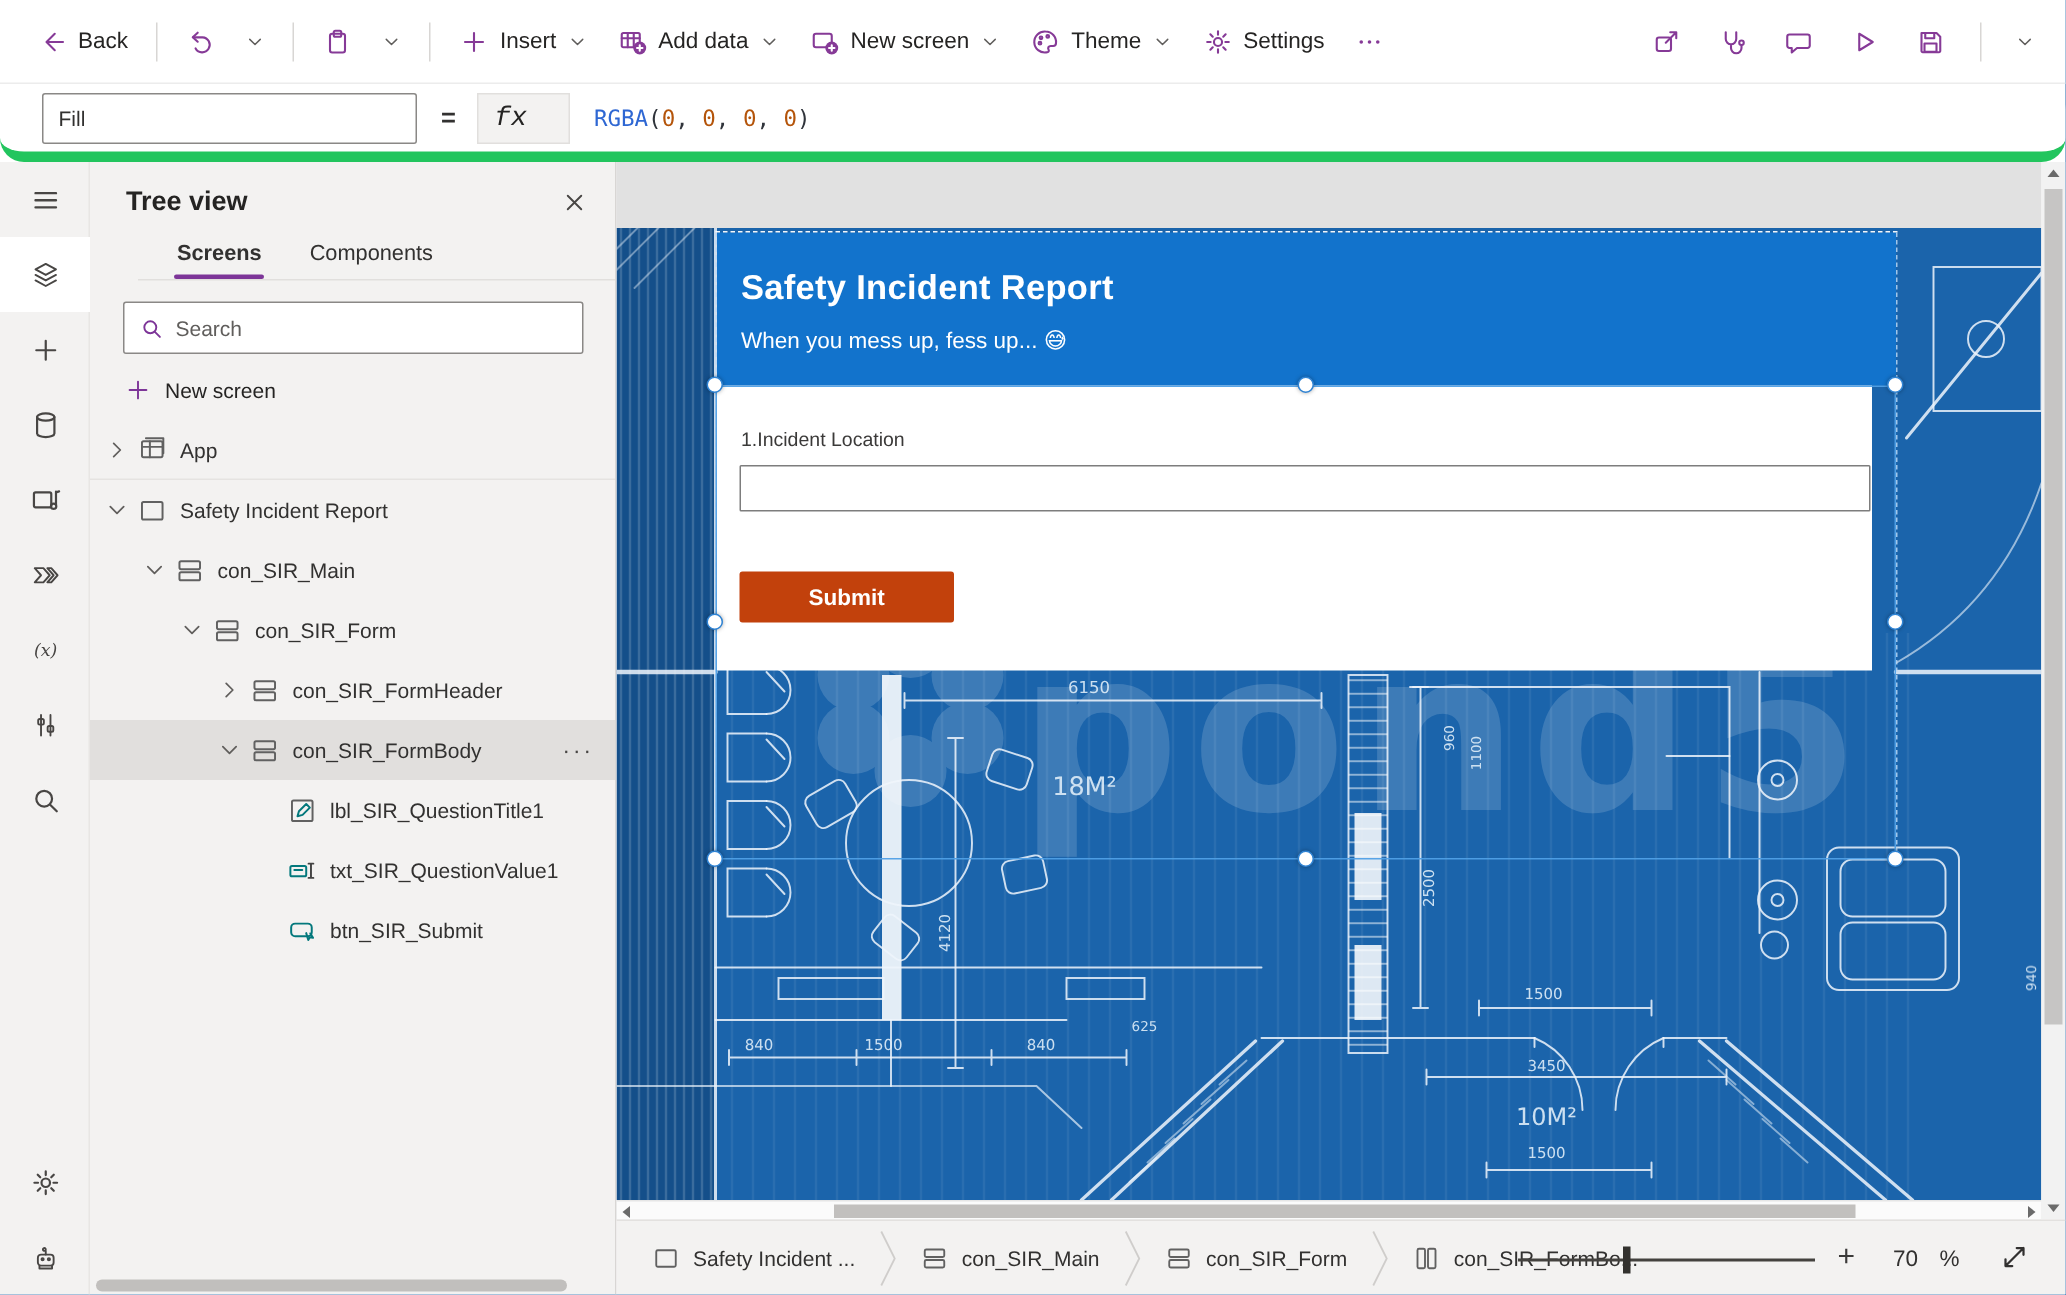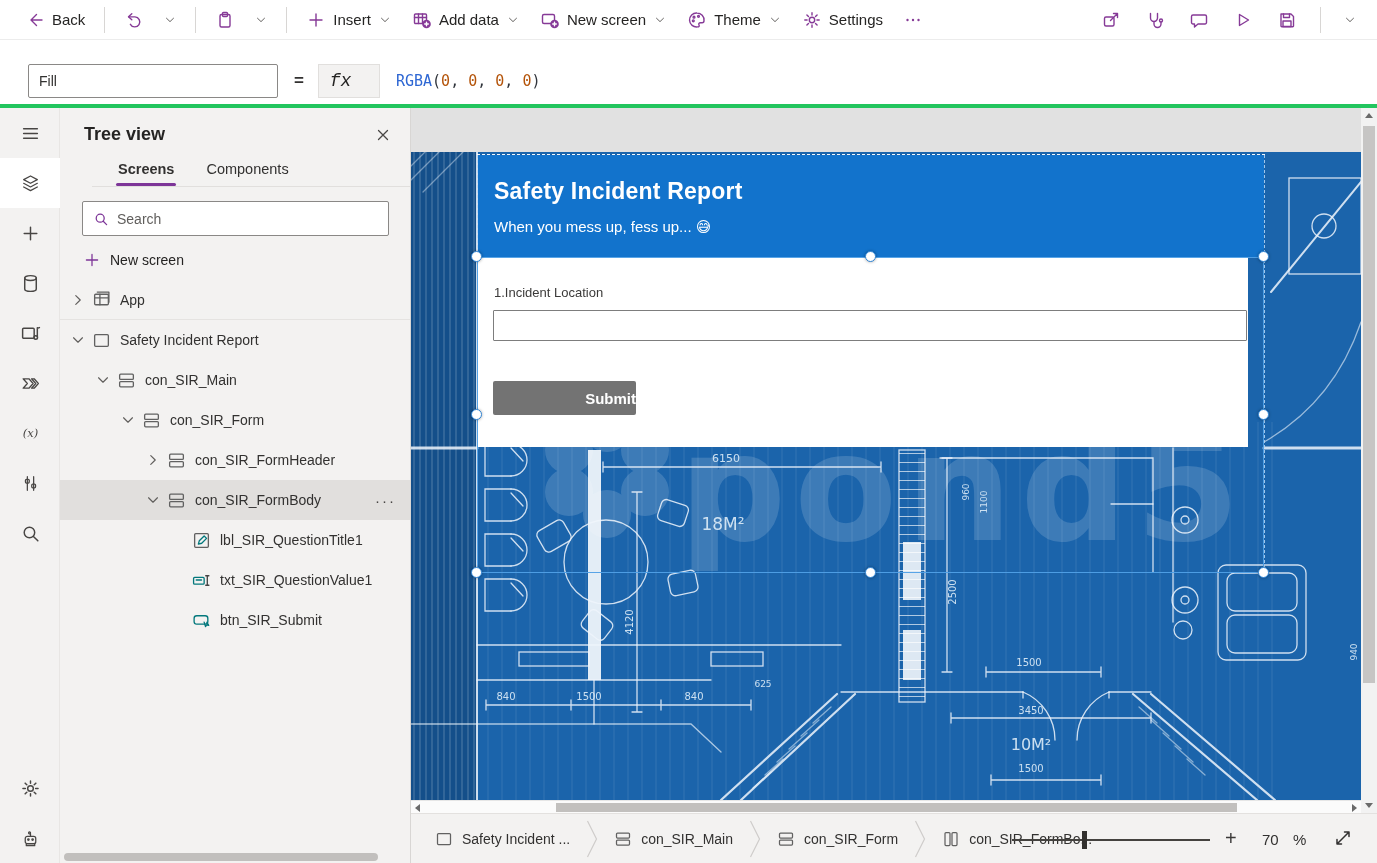--- a/index.html
+++ b/index.html
@@ -1,31 +1,31 @@
 <!DOCTYPE html>
 <html><head>
 <meta charset="utf-8">
 <style>
   * { margin:0; padding:0; box-sizing:border-box; }
   html,body { width:1377px; height:863px; overflow:hidden; }
   body { font-family:"Liberation Sans","DejaVu Sans",sans-serif; color:#323130; background:#fff; position:relative; }
 
   
-  .toolbar { position:absolute; left:0; top:0; width:1377px; height:40px; background:#fff; border-bottom:1px solid #ececec; display:flex; align-items:center; padding:0 12px 0 16px; }
+  .toolbar { position:absolute; left:0; top:0; width:1377px; height:56px; background:#fff; border-bottom:1px solid #ececec; display:flex; align-items:center; padding:0 12px 0 16px; }
   .tb-left { display:flex; align-items:center; gap:2px; }
   .tb-right { margin-left:auto; display:flex; align-items:center; gap:6px; }
   .tb-btn { display:flex; align-items:center; gap:7px; padding:6px 9px; border-radius:2px; cursor:pointer; font-size:15px; color:#252423; white-space:nowrap; }
   .tb-btn .ic { width:20px; height:20px; color:#863a97; }
   .tb-btn .chev { width:14px; height:14px; color:#605e5c; }
   .tb-chev { width:14px; height:14px; color:#605e5c; padding:6px 8px; box-sizing:content-box; cursor:pointer; }
   .tb-div { width:1px; height:26px; background:#d8d6d4; margin:0 8px; }
   .ic svg, .chev svg, .tb-chev svg { width:100%; height:100%; display:block; }
 
   
-  .formula-bar { position:absolute; left:0; top:57px; width:1377px; height:51px; background:#fff; border-bottom:4px solid #22c55e; display:flex; align-items:center; padding-left:28px; }
+  .formula-bar { position:absolute; left:0; top:57px; width:1377px; height:51px; background:#fff; border-bottom:7px solid #22c55e; display:flex; align-items:center; padding-left:28px;border-radius:16px; }
   .prop-select { width:250px; height:34px; border:1px solid #8a8886; border-radius:2px; background:#fff; display:flex; align-items:center; padding:0 10px; font-size:14px; color:#323130; cursor:pointer; }
   .prop-select .chev { margin-left:auto; width:14px; height:14px; color:#605e5c; }
   .equals { margin:0 14px 0 16px; font-size:17px; font-weight:700; color:#323130; }
   .fx-btn { width:62px; height:34px; background:#f3f2f1; border:1px solid #e1dfdd; display:flex; align-items:center; justify-content:center; gap:4px; cursor:pointer; }
   .fx-btn .fx { font-family:Liberation Mono, monospace; font-style:italic; font-size:18px; color:#252423; }
   .fx-btn .chev { width:13px; height:13px; color:#605e5c; }
   .formula-text { margin-left:16px; font-family:"DejaVu Sans Mono",monospace; font-size:15px; }
   .tk-func { color:#2e67d3; } .tk-num { color:#b4540a; } .tk-punct { color:#30343b; }
 
   
@@ -68,21 +68,21 @@
 
   
   .canvas { position:absolute; left:411px; top:108px; width:950px; height:705px; overflow:hidden; background:#e1e1e1; }
   .blueprint { position:absolute; left:0; top:44px; width:950px; height:648px; display:block; }
   .form-header { position:absolute; left:67px; top:47px; width:786px; height:102px; background:#1273cc; padding:23px 0 0 16px; }
   .form-title { color:#fff; font-size:23px; font-weight:700; letter-spacing:.2px; }
   .form-subtitle { color:#fff; font-size:15px; margin-top:13px; }
   .form-body { position:absolute; left:67px; top:149px; width:770px; height:190px; background:#fff; }
   .q-label { position:absolute; left:16px; top:28px; font-size:13px; color:#3b3a39; }
   .q-input { position:absolute; left:15px; top:53px; width:754px; height:31px; border:1px solid #7d7d7d; border-radius:1px; font-size:14px; padding:0 8px; outline:none; background:#fff; }
-  .submit-btn { position:absolute; left:15px; top:124px; width:143px; height:34px; background:#737373; color:#fff; font-size:15px; font-weight:700; border:none; border-radius:2px; cursor:pointer; font-family:inherit;text-align:right; }
+  .submit-btn { position:absolute; left:15px; top:124px; width:143px; height:34px; background:#c2410c; color:#fff; font-size:15px; font-weight:700; border:none; border-radius:2px; cursor:pointer; font-family:inherit; }
   .dot-top { position:absolute; left:66px; top:46px; width:788px; height:0; border-top:1px dashed rgba(255,255,255,.95); pointer-events:none; }
   .dot-left { position:absolute; left:66px; top:47px; height:418px; width:0; border-left:1px dashed rgba(185,215,245,.85); pointer-events:none; }
   .dot-right { position:absolute; left:853px; top:47px; height:418px; width:0; border-left:1px dashed rgba(185,215,245,.85); pointer-events:none; }
   .selection-rect { position:absolute; left:66px; top:149px; width:787px; height:316px; border:1px solid rgba(80,160,230,.95); pointer-events:none; }
   .handle { position:absolute; width:11px; height:11px; border-radius:50%; background:#fff; border:1.5px solid #2f83d3; box-shadow:0 0 3px rgba(0,0,0,.35); cursor:pointer; }
   .h-tl{left:60px;top:143px;} .h-tc{left:454px;top:143px;} .h-tr{left:847px;top:143px;}
   .h-ml{left:60px;top:301px;} .h-mr{left:847px;top:301px;}
   .h-bl{left:60px;top:459px;} .h-bc{left:454px;top:459px;} .h-br{left:847px;top:459px;}
   .c-hscroll { position:absolute; left:0; top:692px; width:950px; height:13px; background:#fbfbfb; border-top:1px solid #e6e6e6; }
   .c-hthumb { position:absolute; left:145px; top:2px; width:681px; height:9px; background:#c2c0be; cursor:pointer; }

